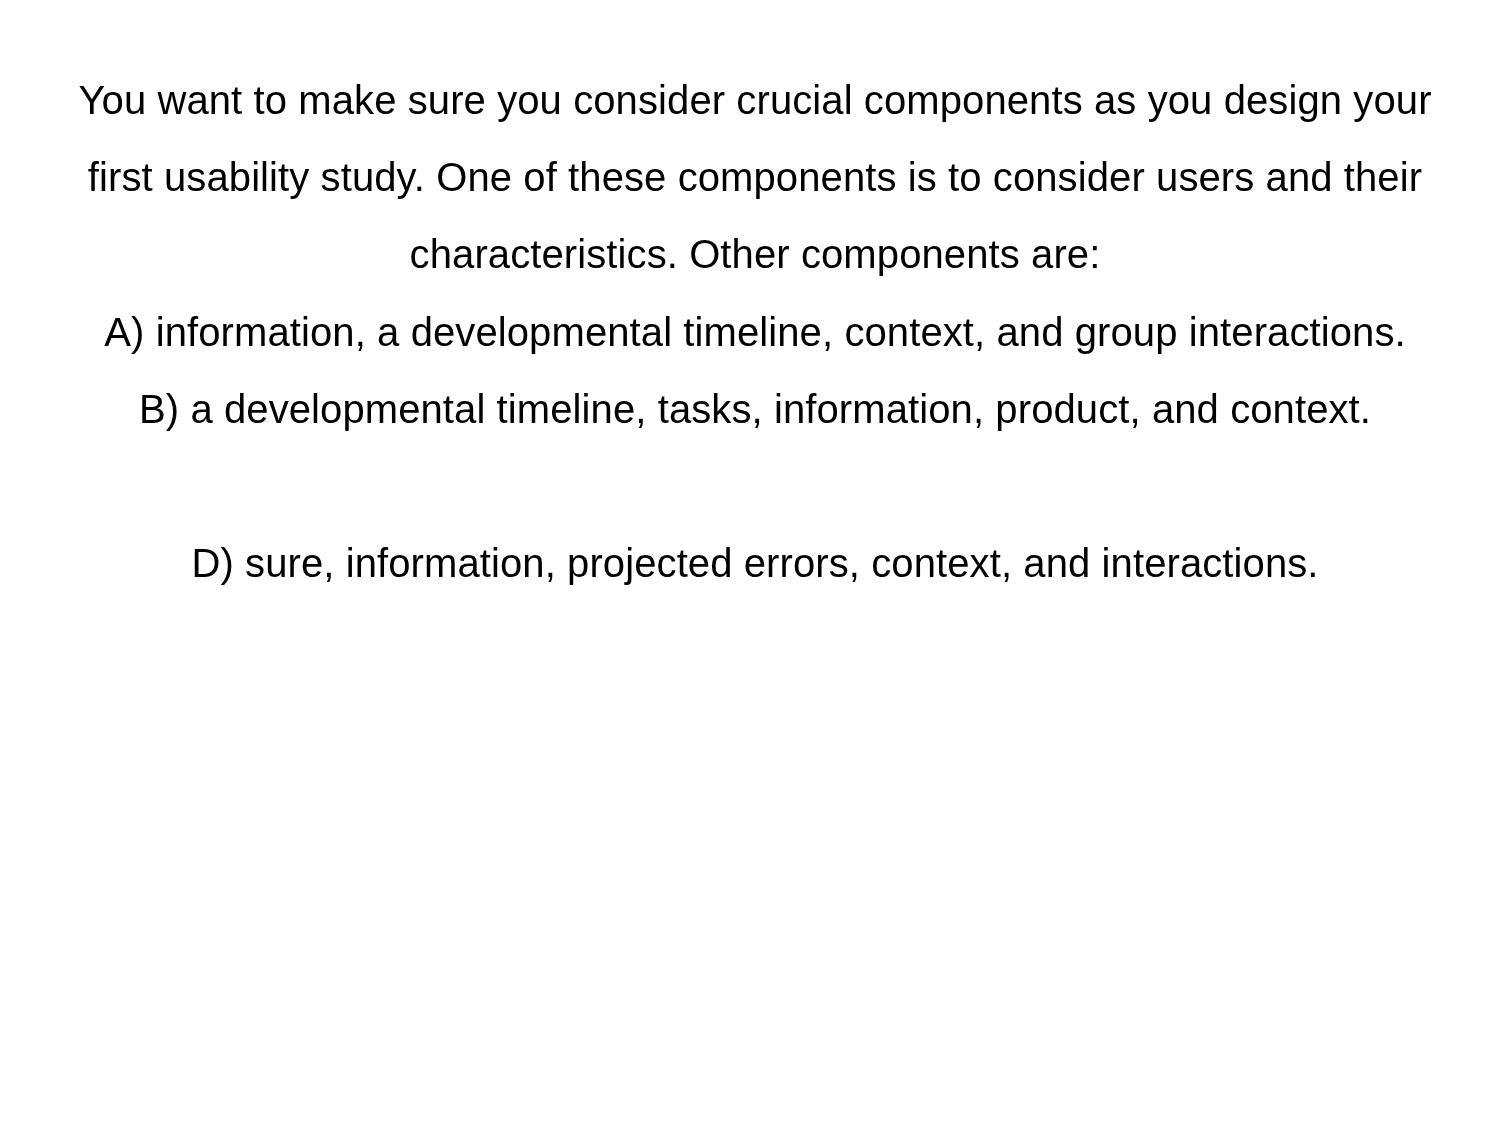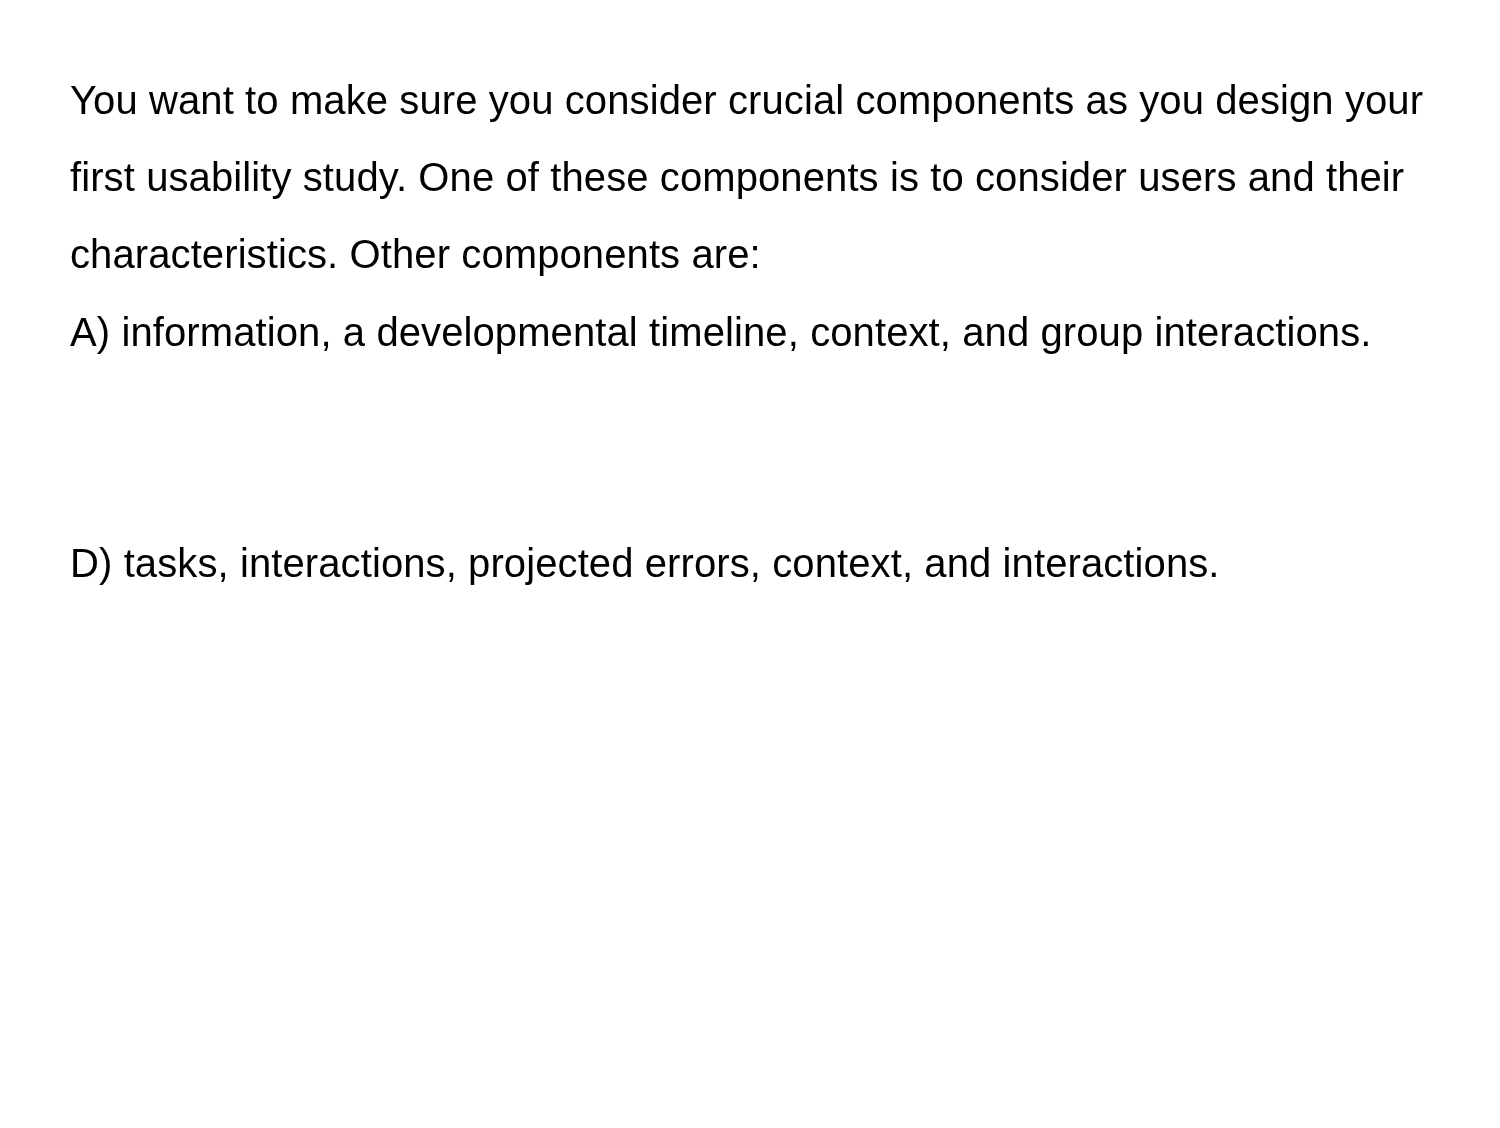--- a/index.html
+++ b/index.html
@@ -1,18 +1,19 @@
 <!DOCTYPE html>
 <html><head>
 <meta charset="utf-8">
 <style>
   * {
     margin: 0;
     padding: 0;
     box-sizing: border-box;
+    text-align: center;
   }
   html, body {
     width: 1500px;
     height: 1128px;
     background: #ffffff;
     font-family: -apple-system, BlinkMacSystemFont, "Segoe UI", "Helvetica Neue", Arial, sans-serif;
     color: #000000;
   }
   .page {
     padding: 62px 60px 60px 70px;
@@ -31,17 +32,17 @@
     margin-top: 44px;
   }
 </style>
 </head>
 <body>
 
 <div class="page">
   <div class="paragraph">
     <span class="stem">You want to make sure you consider crucial components as you design your first usability study. One of these components is to consider users and their characteristics. Other components are:</span><br>
     <span class="option"><span>A)</span> <span>information, a developmental timeline, context, and group interactions.</span></span><br>
+    <span class="option"><span>B)</span> <span>a developmental timeline, tasks, information, product, and context.</span></span><br>
     <br>
-    <br>
-    <span class="option"><span>D)</span> <span>tasks, interactions, projected errors, context, and interactions.</span></span>
+    <span class="option"><span>D)</span> <span>sure, information, projected errors, context, and interactions.</span></span>
   </div>
 </div>
 
 </body></html>

